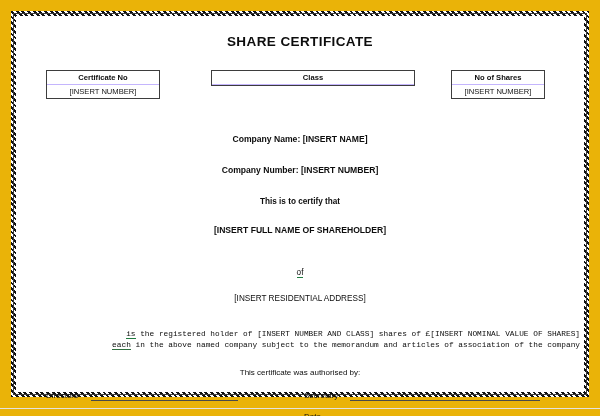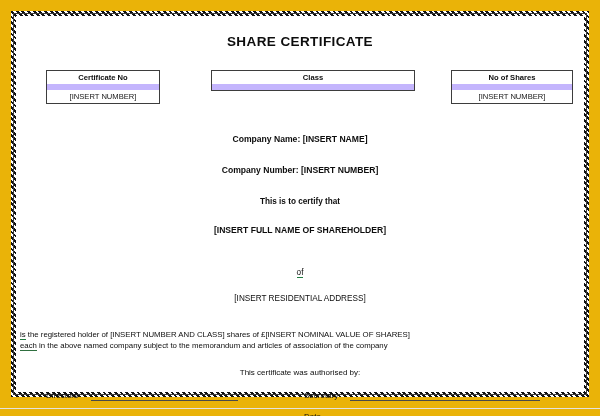--- a/index.html
+++ b/index.html
@@ -84,38 +84,38 @@
     margin-top: 21px;
   }
   .field-box {
     position: absolute;
     box-sizing: border-box;
     border: 1px solid #3d3d3d;
     background: #ffffff;
   }
   .field-box .fb-head {
     box-sizing: border-box;
-    border-bottom: 6px solid #c4b5fd;
+    border-bottom: 1px solid #c4b5fd;
     text-align: center;
     font-size: 7.6px;
     font-weight: bold;
     padding: 2px 2px 2px;
     line-height: 9px;
     color: #0d0d0d;
   }
   .field-box .fb-val {
     text-align: center;
     font-size: 7.6px;
     padding: 2px 2px 2px;
     line-height: 9px;
     color: #141414;
   }
   #box-certificate-no { left: 26px;  top: 0; width: 114px; }
   #box-class          { left: 191px; top: 0; width: 204px; }
-  #box-no-of-shares   { left: 431px; top: 0; width: 122px; }
+  #box-no-of-shares   { left: 431px; top: 0; width: 94px; }
 
   
   .center-line {
     text-align: center;
     color: #0d0d0d;
   }
   .line-company-name   { font-size: 8.6px; font-weight: bold; margin-top: 34px; }
   .line-company-number { font-size: 8.6px; font-weight: bold; margin-top: 21px; }
   .line-certify        { font-size: 8.2px; font-weight: bold; margin-top: 22px; }
   .line-holder-name    { font-size: 8.6px; font-weight: bold; margin-top: 19px; }
@@ -127,24 +127,25 @@
     border-bottom: 1px solid #1f7a3f;
     padding-bottom: 0px;
   }
   .grammar-mark-blue {
     border-bottom: 1px solid #2f6f3f;
   }
 
   
   .holder-para {
     margin-top: 26px;
-    text-align: left;
+    text-align: right;
     font-size: 7.8px;
     line-height: 11px;
     color: #0d0d0d;
+    font-family: Liberation Mono, monospace;
   }
   .holder-para .l2 { display: block; }
 
   .line-authorised {
     text-align: center;
     font-size: 8px;
     margin-top: 17px;
     color: #0d0d0d;
   }
 

